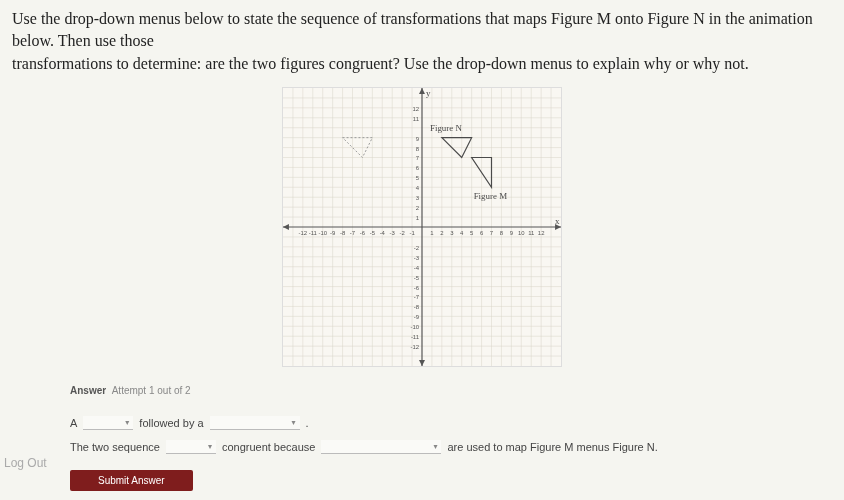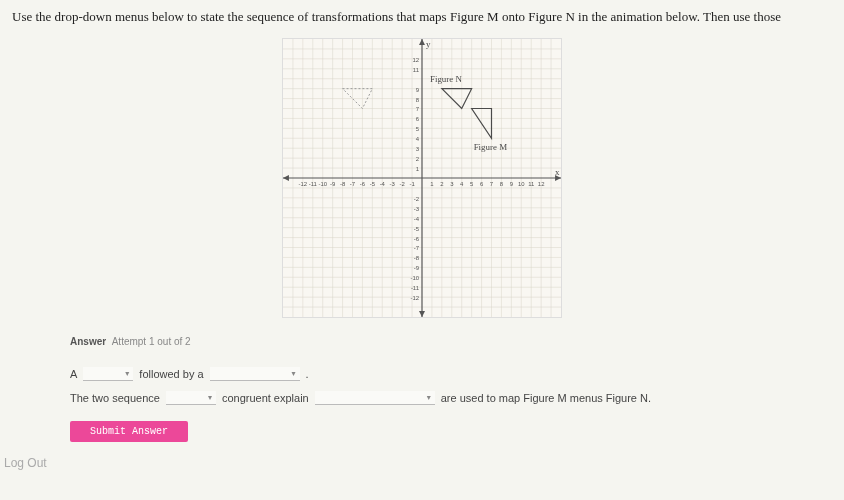--- a/index.html
+++ b/index.html
@@ -6,21 +6,21 @@
     body {
       font-family: Georgia, 'Times New Roman', serif;
       background: #f5f5f0;
       width: 844px;
       height: 500px;
       overflow: hidden;
       position: relative;
     }
     .instructions {
       padding: 8px 12px 4px 12px;
-      font-size: 13px;
+      font-size: 16px;
       line-height: 1.4;
       color: #222;
     }
     .graph-container {
       display: flex;
       justify-content: center;
       margin-top: 8px;
     }
     .graph {
       width: 280px;
@@ -54,44 +54,44 @@
       background: #fafaf7;
       font-size: 11px;
       color: #666;
       cursor: pointer;
       justify-content: space-between;
       gap: 8px;
     }
     .dropdown .chev { font-size: 8px; color: #888; }
     .static-text { color: #444; font-size: 11px; }
     .submit-btn {
-      background: #ec4899;
+      background: #7f1d1d;
       color: #fff;
       border: none;
-      padding: 5px 20px;
+      padding: 5px 28px;
       font-size: 10px;
       cursor: pointer;
       margin-top: 6px;
       border-radius: 2px;
-      font-family: Liberation Mono, monospace;
     }
     .logout {
       position: absolute;
       left: 4px;
       bottom: 30px;
       font-size: 12px;
       color: #aaa;
       font-family: Arial, sans-serif;
     }
   </style>
 </head>
 <body>
 
 <div class="instructions">
   <span>Use the drop-down menus below to state the sequence of transformations that maps Figure M onto Figure N in the animation below. Then use those</span><br>
+  <span>transformations to determine: are the two figures congruent? Use the drop-down menus to explain why or why not.</span>
 </div>
 
 <div class="graph-container">
   <div class="graph">
     <svg viewBox="0 0 280 280">
 
       <g>
 
         <line class="grid-line" x1="10" y1="0" x2="10" y2="280"></line>
           <line class="grid-line" x1="20" y1="0" x2="20" y2="280"></line>
@@ -240,21 +240,21 @@
     </span>
     <span class="static-text">.</span>
   </div>
 
   <div class="answer-row">
     <span class="static-text">The two sequence</span>
     <span class="dropdown">
       <span></span>
       <span class="chev">▾</span>
     </span>
-    <span class="static-text">congruent explain</span>
+    <span class="static-text">congruent because</span>
     <span class="dropdown" style="min-width:120px">
       <span></span>
       <span class="chev">▾</span>
     </span>
     <span class="static-text">are used to map Figure M menus Figure N.</span>
   </div>
 
   <button class="submit-btn">Submit Answer</button>
 </div>
 

